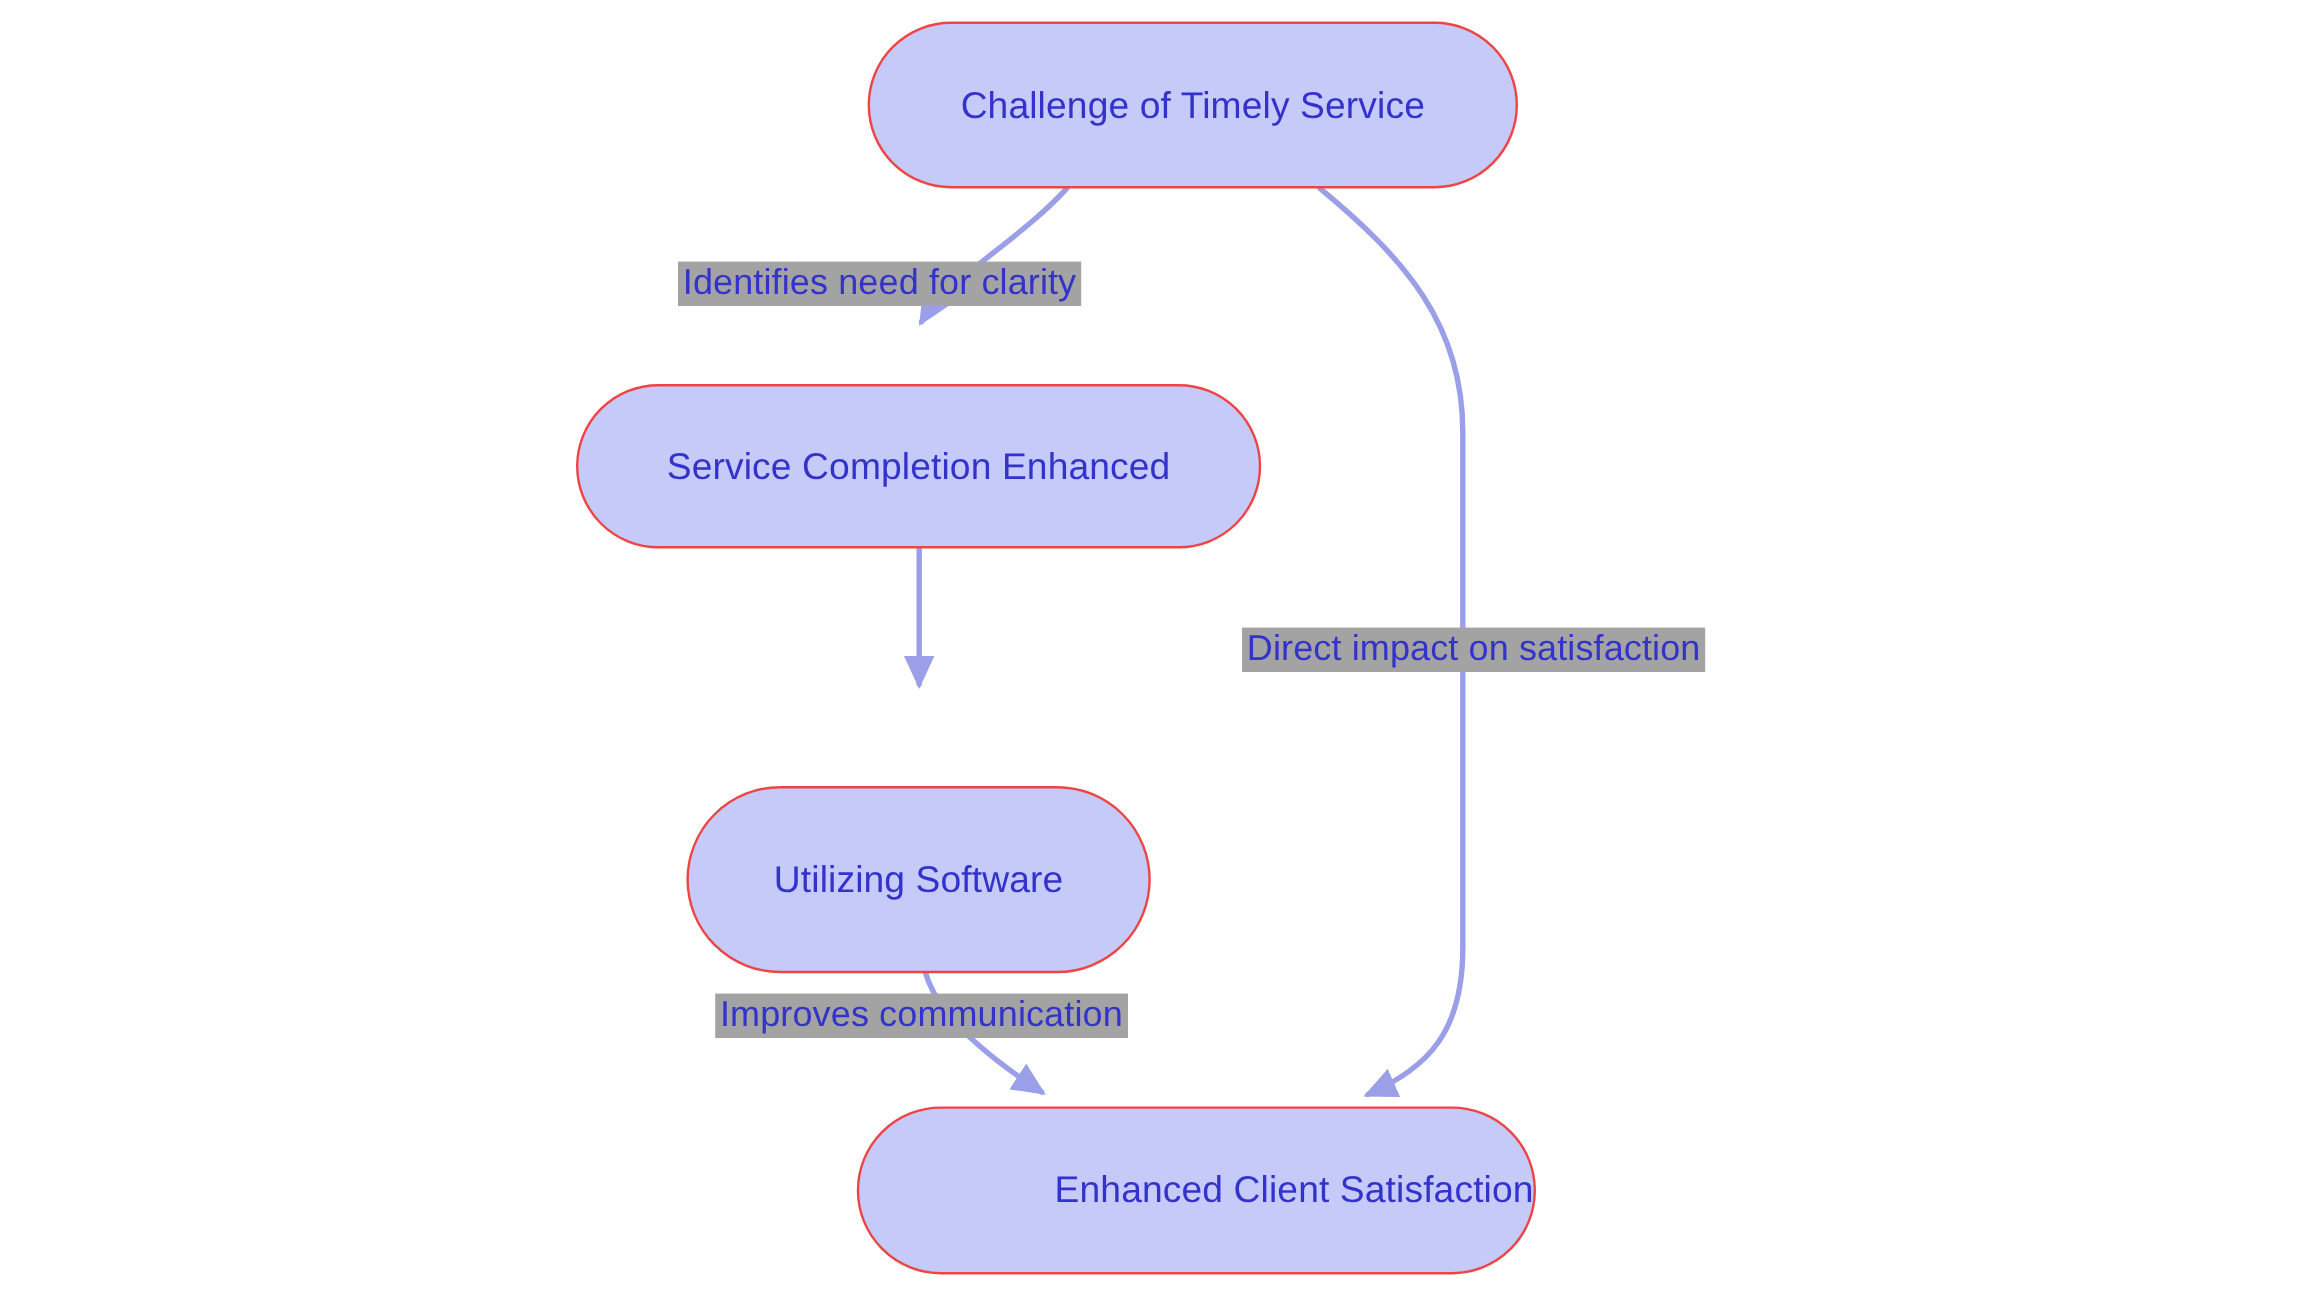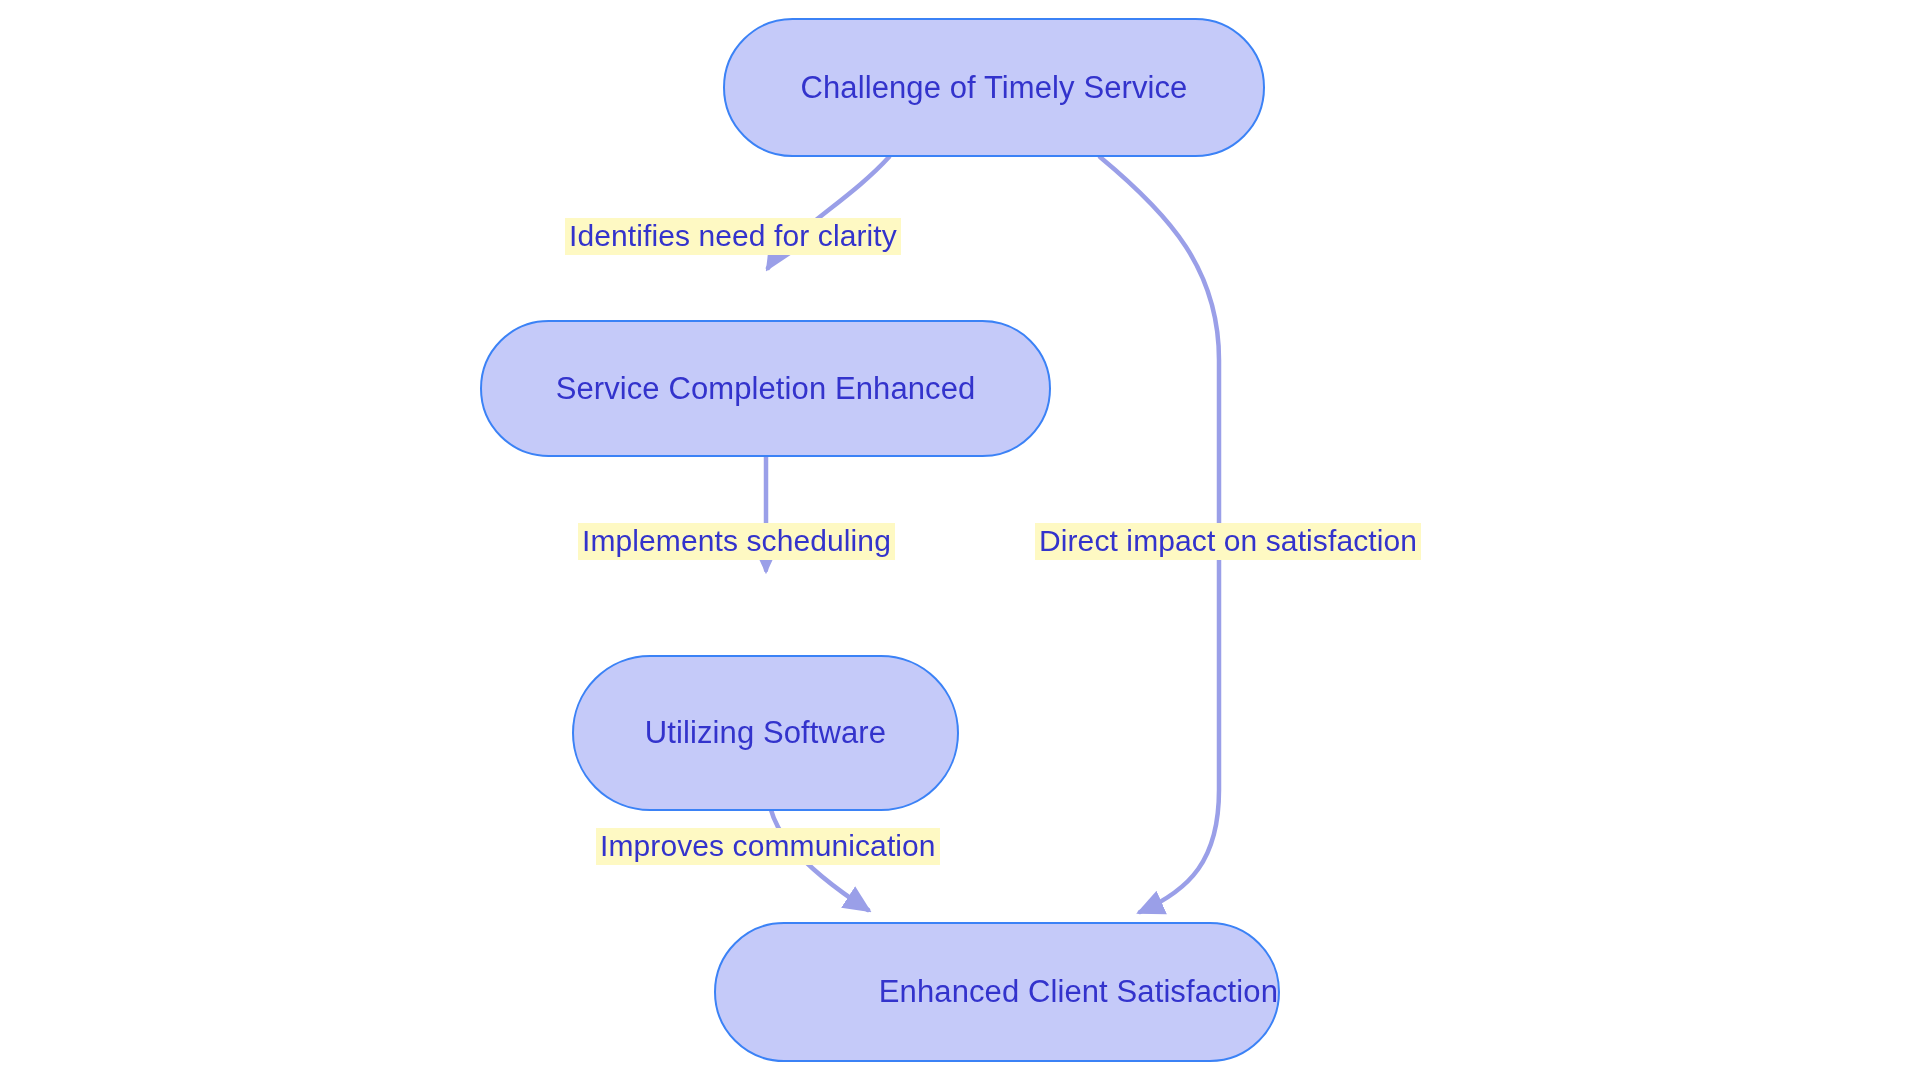--- a/index.html
+++ b/index.html
@@ -22,21 +22,21 @@
     position: absolute;
     left: 0;
     top: 0;
     width: 1920px;
     height: 1083px;
   }
   .node {
     position: absolute;
     box-sizing: border-box;
     background: #c5caf9;
-    border: 2px solid #3b82f6;
+    border: 2px solid #ef4444;
     border-radius: 999px;
     display: flex;
     align-items: center;
     justify-content: center;
     color: #3333cc;
     font-size: 31px;
     font-family: "Liberation Sans", sans-serif;
     font-weight: 400;
     letter-spacing: 0.1px;
     white-space: nowrap;
@@ -45,21 +45,21 @@
   .node-label {
     color: #3333cc;
   }
   .edge-label {
     position: absolute;
     color: #3333cc;
     font-size: 30px;
     font-family: "Liberation Sans", sans-serif;
     font-weight: 400;
     white-space: nowrap;
-    background: #fef9c3;
+    background: #a3a3a3;
     padding: 1px 4px;
     letter-spacing: 0.1px;
     z-index: 4;
     line-height: 1.15;
   }
 </style>
 </head>
 <body>
 
 <div id="canvas">
@@ -93,23 +93,20 @@
   </div>
 
   <div class="node" style="left:714px; top:922px; width:566px; height:140px;justify-content:flex-end;">
     <span class="node-label">Enhanced Client Satisfaction</span>
   </div>
 
   <div class="edge-label" style="left:565px; top:218px;">
     <span>Identifies need for clarity</span>
   </div>
 
-  <div class="edge-label" style="left:578px; top:523px;">
-    <span>Implements scheduling</span>
-  </div>
 
   <div class="edge-label" style="left:561px; top:828px;margin-left:35px;">
     <span>Improves communication</span>
   </div>
 
   <div class="edge-label" style="left:1035px; top:523px;">
     <span>Direct impact on satisfaction</span>
   </div>
 
 </div>

